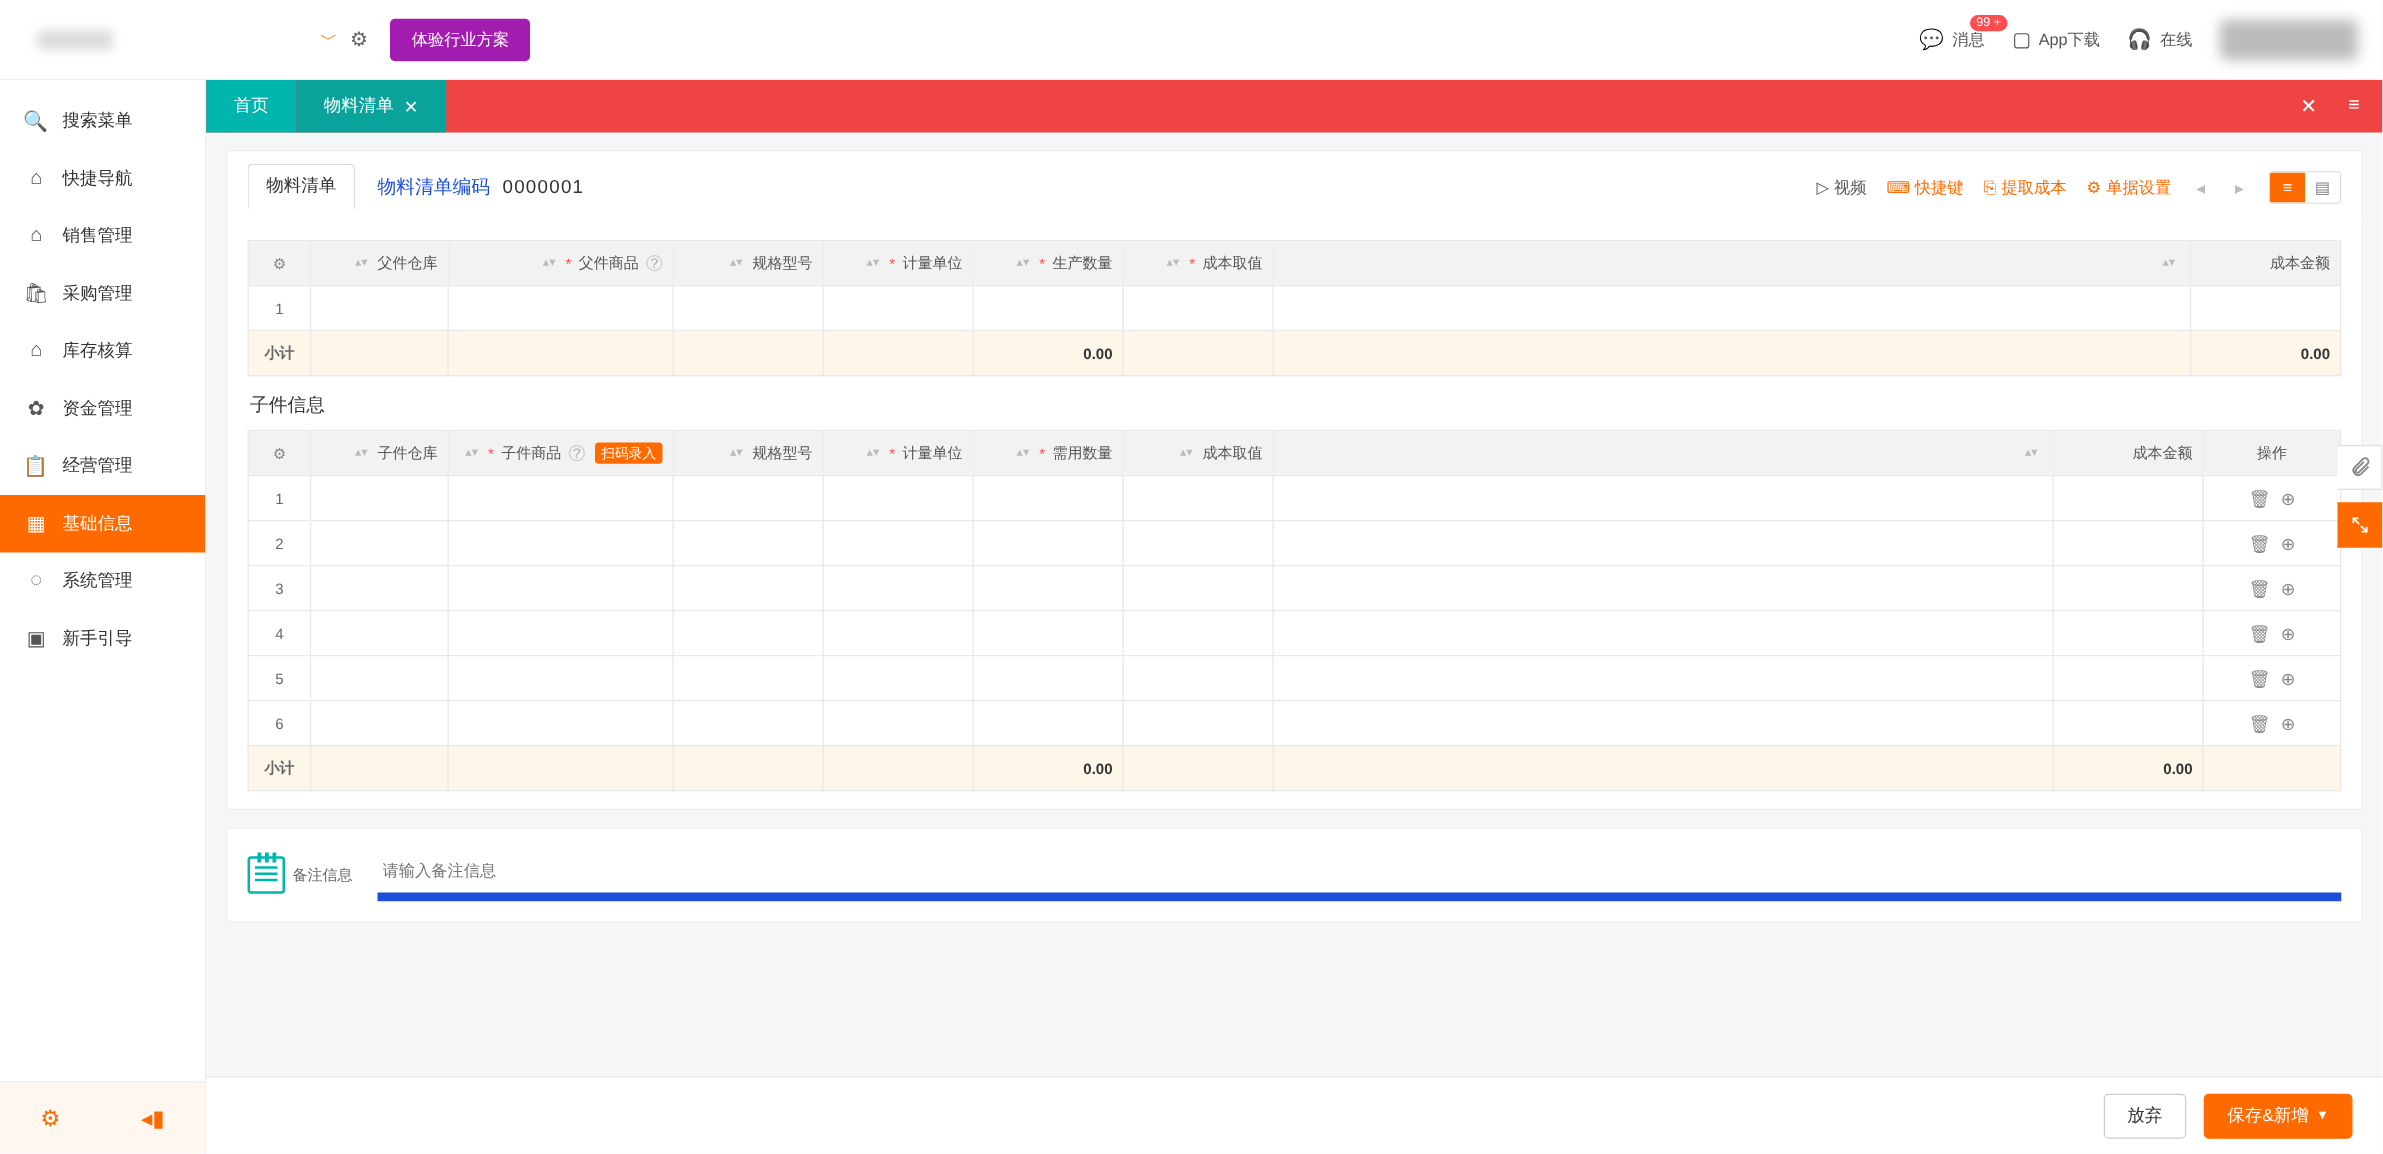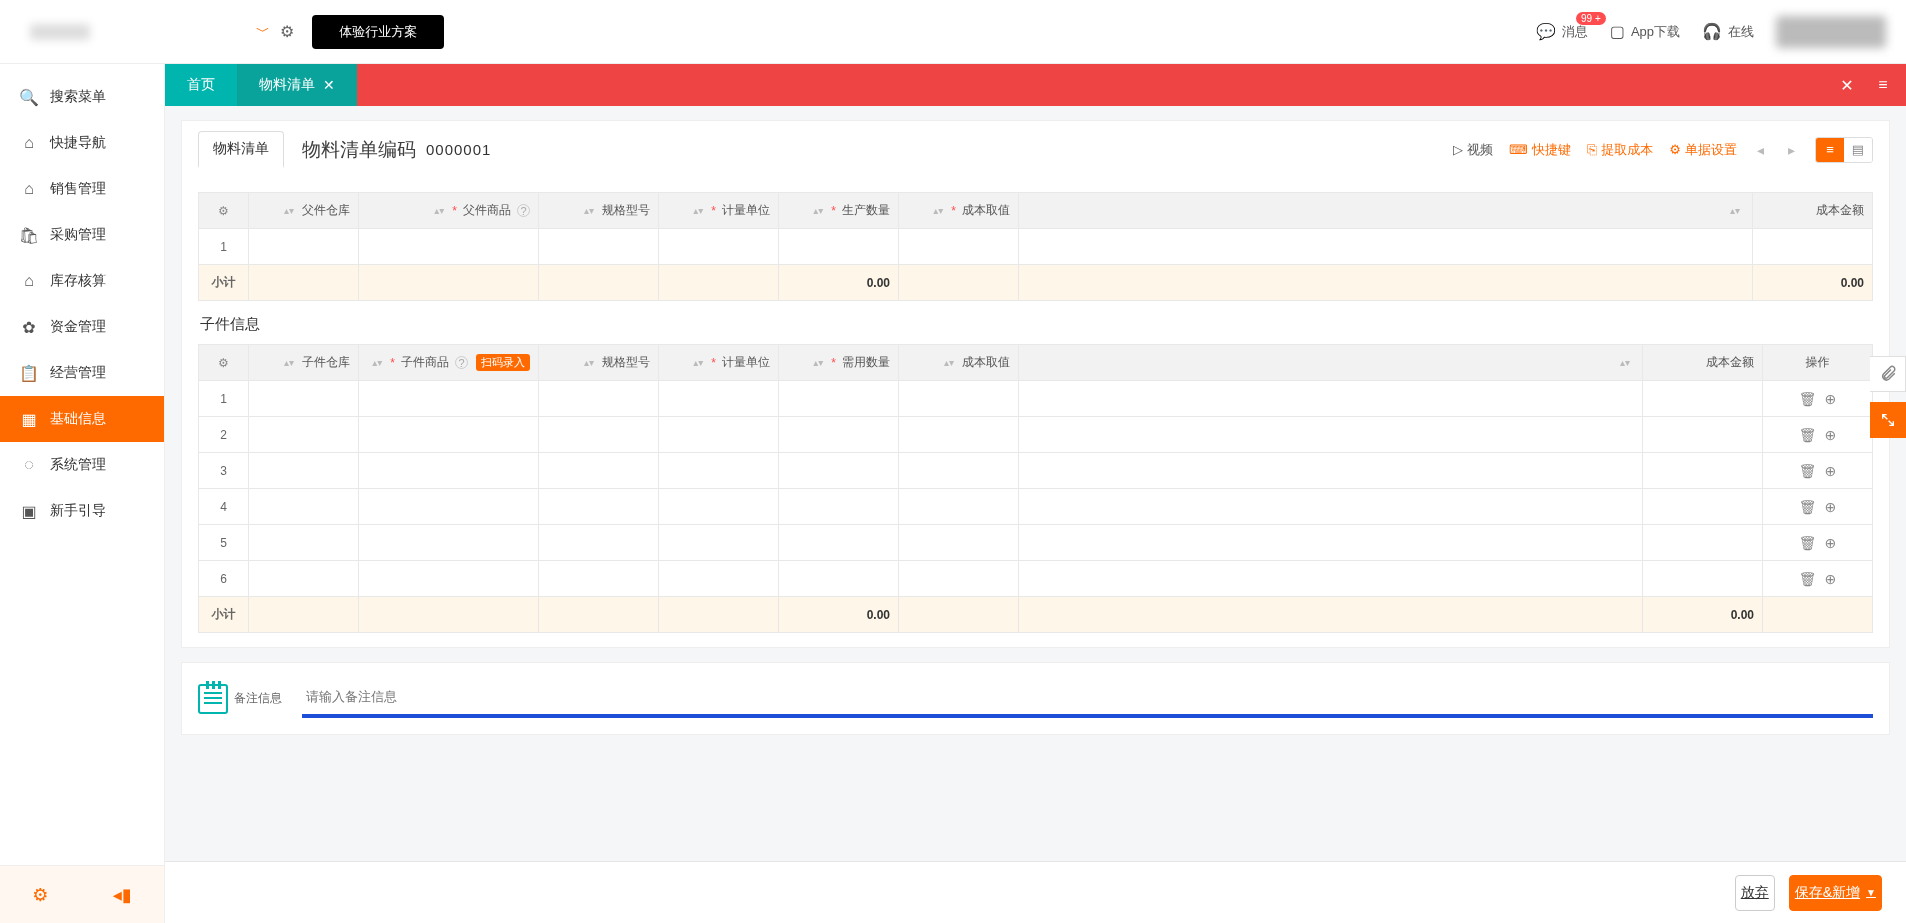--- a/index.html
+++ b/index.html
@@ -11,21 +11,21 @@
   .logo-area { width: 165px; display: flex; flex-direction: column; align-items: center; justify-content: center; height: 100%; background: #fff7f0; }
   .logo-row { display: flex; align-items: center; gap: 4px; }
   .logo-mark { width: 24px; height: 24px; background: #ff6a00; border-radius: 6px 6px 12px 6px; position: relative; }
   .logo-mark::after { content: ""; position: absolute; width: 8px; height: 8px; background: #fff; border-radius: 50%; top: 5px; left: 8px; }
   .logo-text { color: #ff6a00; font-size: 15px; font-weight: 600; }
   .logo-sub { color: #ff6a00; font-size: 11px; margin-top: 2px; }
   .org-select { margin-left: 30px; display: flex; align-items: center; gap: 8px; color: #333; font-size: 14px; cursor: pointer; min-width: 240px; }
   .org-name-blur { filter: blur(4px); background: #ddd; width: 60px; height: 16px; border-radius: 2px; }
   .chev-down { color: #ff6a00; font-size: 14px; margin-left: auto; }
   .gear-btn { margin-left: 10px; color: #666; cursor: pointer; font-size: 16px; }
-  .experience-btn { margin-left: 18px; background: #000000; color: #fff; border: none; border-radius: 4px; padding: 8px 27px; font-size: 13px; cursor: pointer; }
+  .experience-btn { margin-left: 18px; background: #a21caf; color: #fff; border: none; border-radius: 4px; padding: 8px 17px; font-size: 13px; cursor: pointer; }
   .header-spacer { flex: 1; }
   .header-right { display: flex; align-items: center; gap: 22px; }
   .hr-item { display: flex; align-items: center; gap: 6px; color: #555; cursor: pointer; font-size: 13px; position: relative; }
   .hr-icon { font-size: 16px; color: #555; }
   .badge-99 { position: absolute; top: -10px; right: -18px; background: #ff4d4f; color: #fff; font-size: 10px; padding: 1px 5px; border-radius: 8px; }
   .avatar-blur { width: 110px; height: 32px; filter: blur(5px); background: #bbb; border-radius: 4px; }
 
   
   .body { flex: 1; display: flex; min-height: 0; }
   .sidebar { width: 165px; background: #fff; border-right: 1px solid #eee; display: flex; flex-direction: column; }
@@ -50,21 +50,21 @@
   .tabstrip-right { display: flex; align-items: center; gap: 6px; padding-right: 8px; }
   .ts-icon { width: 30px; height: 30px; display: flex; align-items: center; justify-content: center; color: #fff; cursor: pointer; font-size: 16px; }
 
   
   .content-outer { flex: 1; overflow: hidden; position: relative; }
   .content { position: absolute; inset: 0; overflow-y: auto; padding: 0 0 80px 0; }
 
   
   .page-head { background: #fff; margin: 14px 16px 0 16px; padding: 10px 16px; display: flex; align-items: center; border: 1px solid #eee; border-bottom: none; }
   .ph-tab { display: inline-block; padding: 8px 14px; border: 1px solid #ddd; border-bottom: 2px solid #fff; border-radius: 4px 4px 0 0; font-size: 14px; color: #333; background: #fff; margin-right: 18px; cursor: pointer; }
-  .ph-field-label { color: #404040; font-size: 19px; margin-right: 10px; }
+  .ph-field-label { color: #1d4ed8; font-size: 15px; margin-right: 10px; }
   .ph-field-value { font-size: 15px; color: #333; letter-spacing: 1px; }
   .ph-spacer { flex: 1; }
   .ph-actions { display: flex; align-items: center; gap: 16px; }
   .ph-link { display: flex; align-items: center; gap: 4px; color: #555; font-size: 13px; cursor: pointer; }
   .ph-link.orange { color: #ff6a00; }
   .ph-nav-arrow { color: #bbb; cursor: not-allowed; padding: 0 4px; font-size: 14px; }
   .view-toggle { display: flex; border: 1px solid #ddd; border-radius: 3px; overflow: hidden; }
   .vt-btn { width: 28px; height: 24px; display: flex; align-items: center; justify-content: center; cursor: pointer; background: #fff; color: #888; font-size: 13px; }
   .vt-btn.active { background: #ff6a00; color: #fff; }
 
@@ -100,25 +100,25 @@
   .col-amt    { width: 120px; }
   .col-ops    { width: 110px; }
 
   
   .remark-card { background: #fff; margin: 14px 16px 0 16px; padding: 16px; border: 1px solid #eee; display: flex; gap: 20px; }
   .remark-icon-wrap { display: flex; flex-direction: row; align-items: center; gap: 6px; color: #00b5ad; text-align: right; }
   .remark-icon { width: 30px; height: 30px; border: 2px solid #00b5ad; border-radius: 3px; position: relative; }
   .remark-icon::before { content: ""; position: absolute; width: 18px; height: 2px; background: #00b5ad; top: 6px; left: 4px; box-shadow: 0 5px 0 #00b5ad, 0 10px 0 #00b5ad; }
   .remark-icon::after { content: ""; position: absolute; top: -5px; left: 6px; width: 3px; height: 8px; background: #00b5ad; box-shadow: 6px 0 0 #00b5ad, 12px 0 0 #00b5ad; }
   .remark-label { font-size: 12px; color: #666; }
-  .remark-input { flex: 1; border: none; border-bottom: 4px solid #1d4ed8; padding: 10px 4px; font-size: 13px; outline: none; }
+  .remark-input { flex: 1; border: none; border-bottom: 7px solid #1d4ed8; padding: 10px 4px; font-size: 13px; outline: none; }
 
   
   .footer-bar { position: absolute; left: 165px; right: 0; bottom: 0; height: 62px; background: #fff; border-top: 1px solid #e5e5e5; display: flex; align-items: center; justify-content: flex-end; gap: 14px; padding: 0 24px; }
-  .btn { height: 36px; padding: 0 5px; border-radius: 4px; font-size: 14px; cursor: pointer; display: inline-flex; align-items: center; gap: 6px; text-decoration: underline; }
+  .btn { height: 36px; padding: 0 18px; border-radius: 4px; font-size: 14px; cursor: pointer; display: inline-flex; align-items: center; gap: 6px; }
   .btn-default { background: #fff; border: 1px solid #ccc; color: #333; }
   .btn-primary { background: #ff6a00; border: 1px solid #ff6a00; color: #fff; }
   .btn-caret { font-size: 10px; }
 
   
   .float-right { position: absolute; right: 0; top: 250px; display: flex; flex-direction: column; gap: 10px; }
   .float-btn { width: 36px; height: 36px; background: #fff; border: 1px solid #e0e0e0; border-left: none; display: flex; align-items: center; justify-content: center; color: #888; cursor: pointer; font-size: 16px; }
   .float-btn.orange { background: #ff6a00; border-color: #ff6a00; color: #fff; }
 
   

